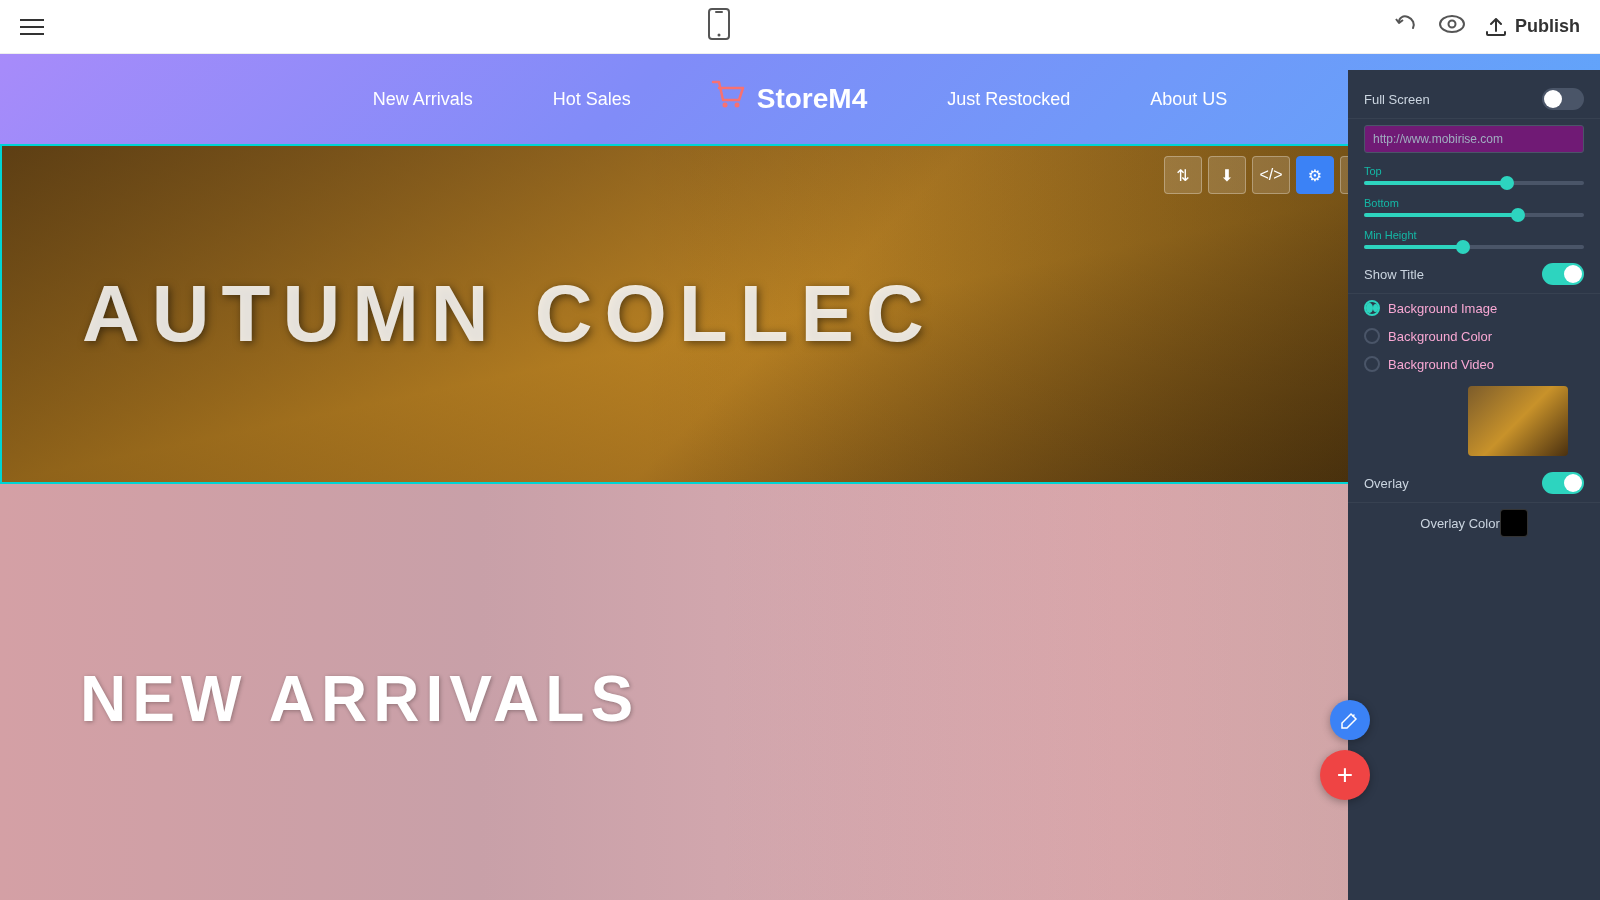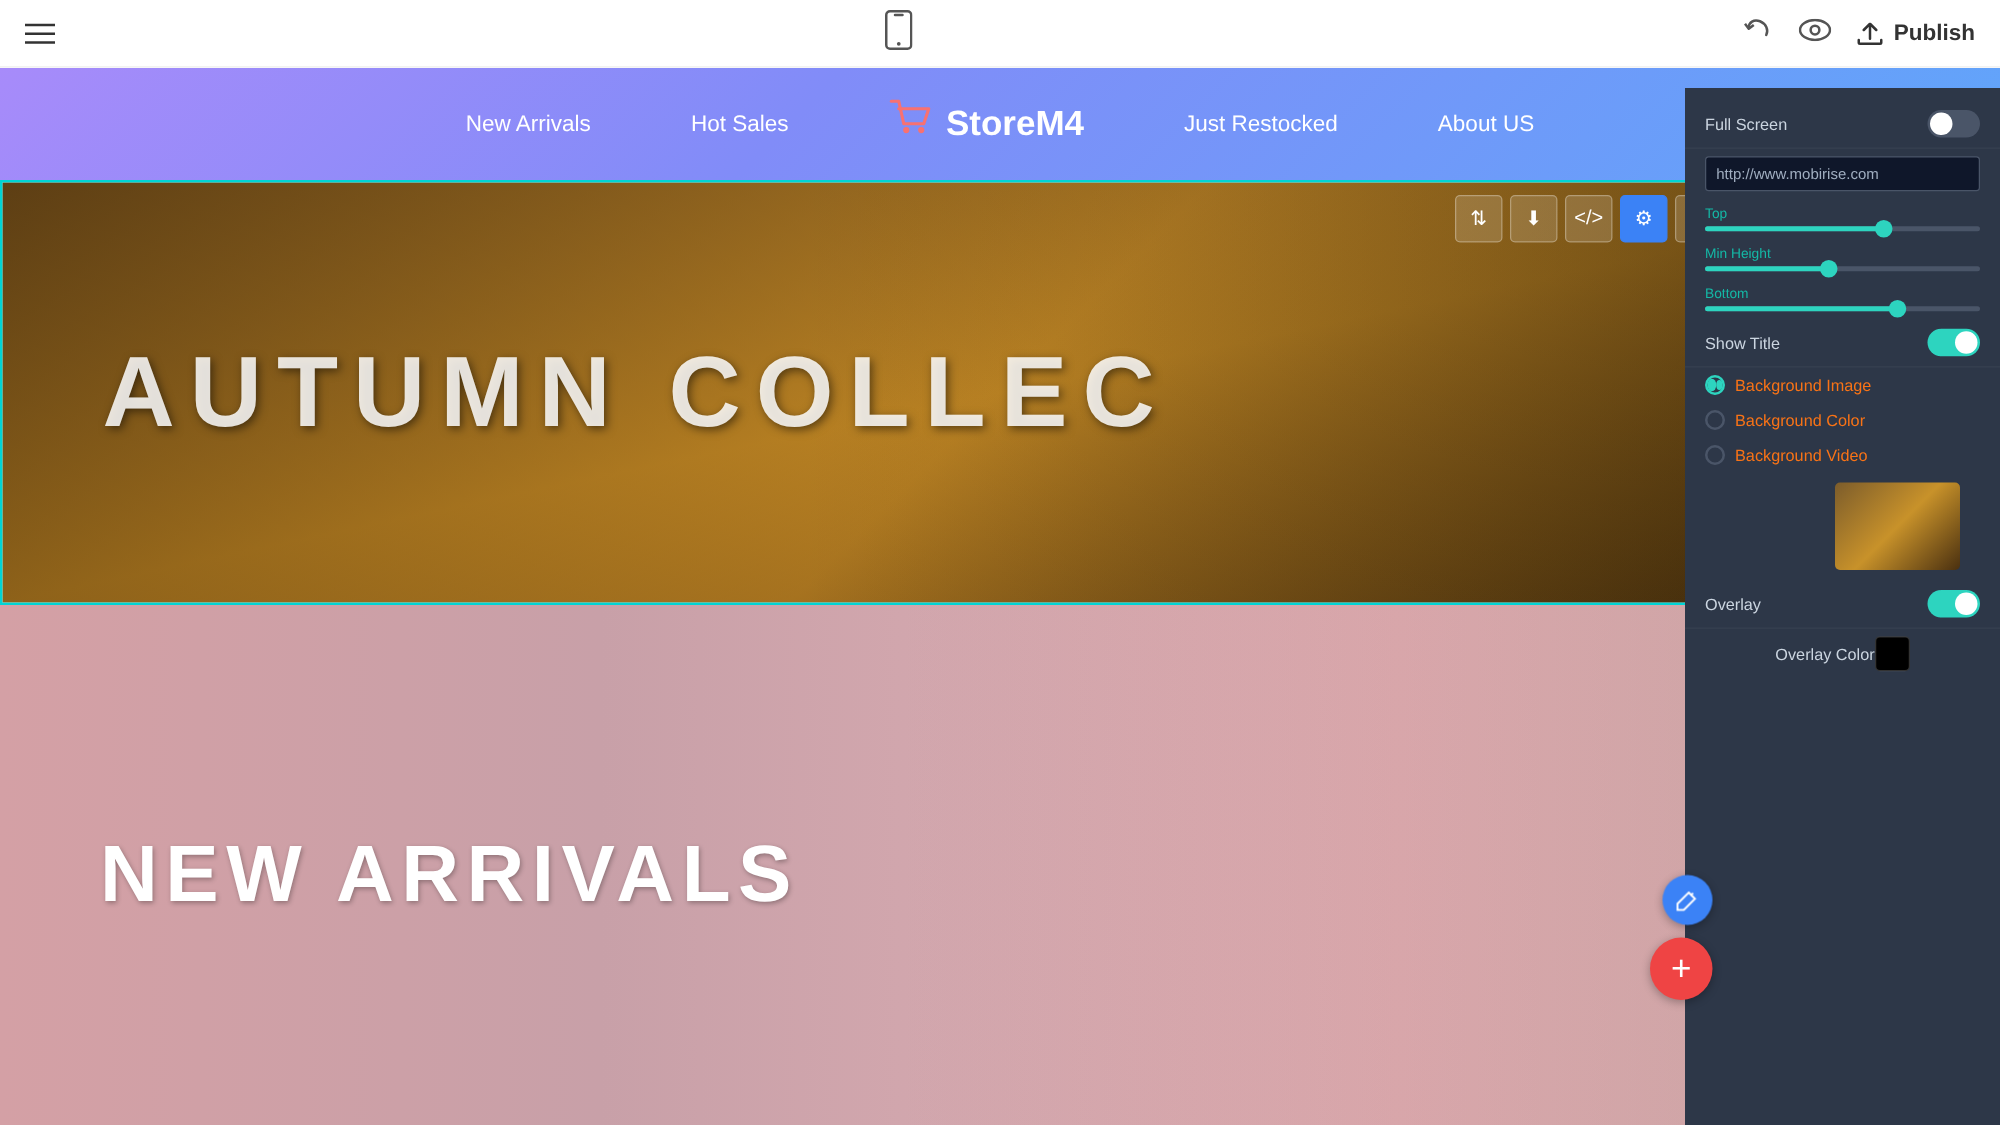--- a/index.html
+++ b/index.html
@@ -154,21 +154,21 @@
       width: 18px; height: 18px;
       border-radius: 50%;
       background: #fff;
       transition: left 0.2s;
     }
     .toggle-track.off .toggle-knob { left: 2px; }
     .toggle-track.teal .toggle-knob { left: 22px; }
 
     .link-input {
       width: 100%;
-      background: #0f172a;
+      background: #701a75;
       border: 1px solid #4a5568;
       color: #a0aec0;
       font-size: 12px;
       padding: 6px 8px;
       border-radius: 3px;
       outline: none;
     }
     .link-row {
       padding: 6px 16px;
     }
@@ -213,21 +213,21 @@
       content: '';
       width: 8px; height: 8px;
       border-radius: 50%;
       background: #2dd4bf;
     }
     .radio-dot {
       width: 10px; height: 10px;
       border-radius: 50%;
       background: #2dd4bf;
     }
-    .radio-label { font-size: 13px; color: #f97316; }
+    .radio-label { font-size: 13px; color: #f9a8d4; }
 
     .image-thumb {
       width: 80px; height: 60px;
       border-radius: 4px;
       background: linear-gradient(135deg, #7c5c2b, #c8922a, #4a3010);
       overflow: hidden;
       margin: 4px 16px;
     }
 
     .color-swatch-row {
@@ -383,32 +383,32 @@
 
   <div class="slider-row">
     <div class="slider-label">Top</div>
     <div class="slider-track">
       <div class="slider-fill" style="width:65%;"></div>
       <div class="slider-thumb" style="left:65%;"></div>
     </div>
   </div>
 
   <div class="slider-row">
+    <div class="slider-label">Bottom</div>
+    <div class="slider-track">
+      <div class="slider-fill" style="width:70%;"></div>
+      <div class="slider-thumb" style="left:70%;"></div>
+    </div>
+  </div>
+
+  <div class="slider-row">
     <div class="slider-label">Min Height</div>
     <div class="slider-track">
       <div class="slider-fill" style="width:45%;"></div>
       <div class="slider-thumb" style="left:45%;"></div>
-    </div>
-  </div>
-
-  <div class="slider-row">
-    <div class="slider-label">Bottom</div>
-    <div class="slider-track">
-      <div class="slider-fill" style="width:70%;"></div>
-      <div class="slider-thumb" style="left:70%;"></div>
     </div>
   </div>
 
   <div class="panel-row">
     <span class="panel-label">Show Title</span>
     <div class="toggle-switch">
       <div class="toggle-track teal">
         <div class="toggle-knob"></div>
       </div>
     </div>

